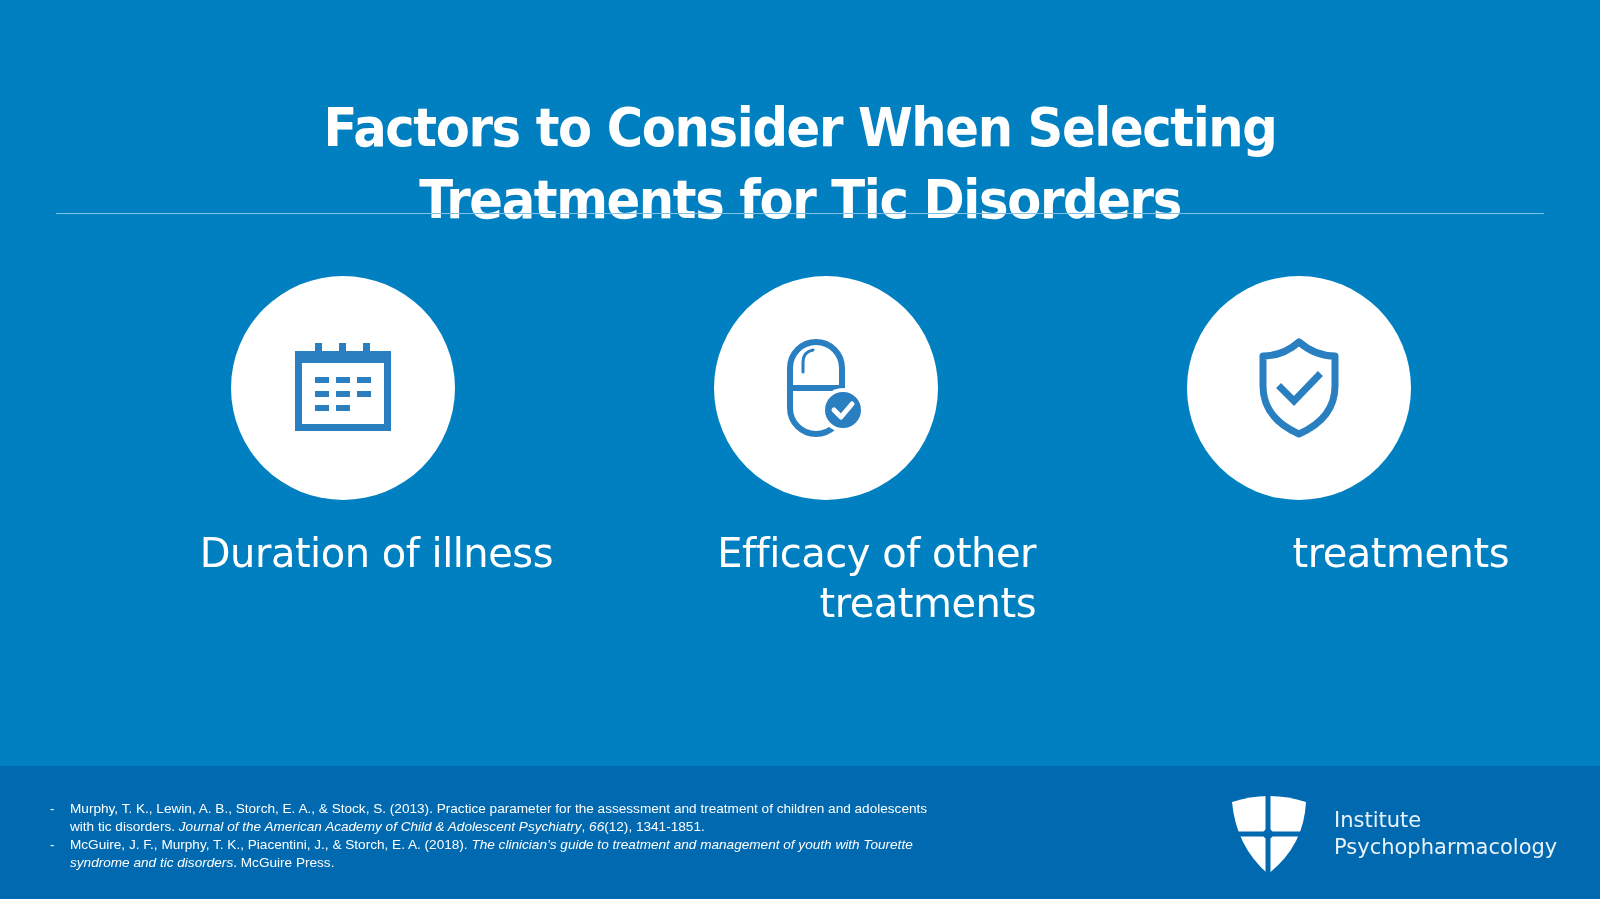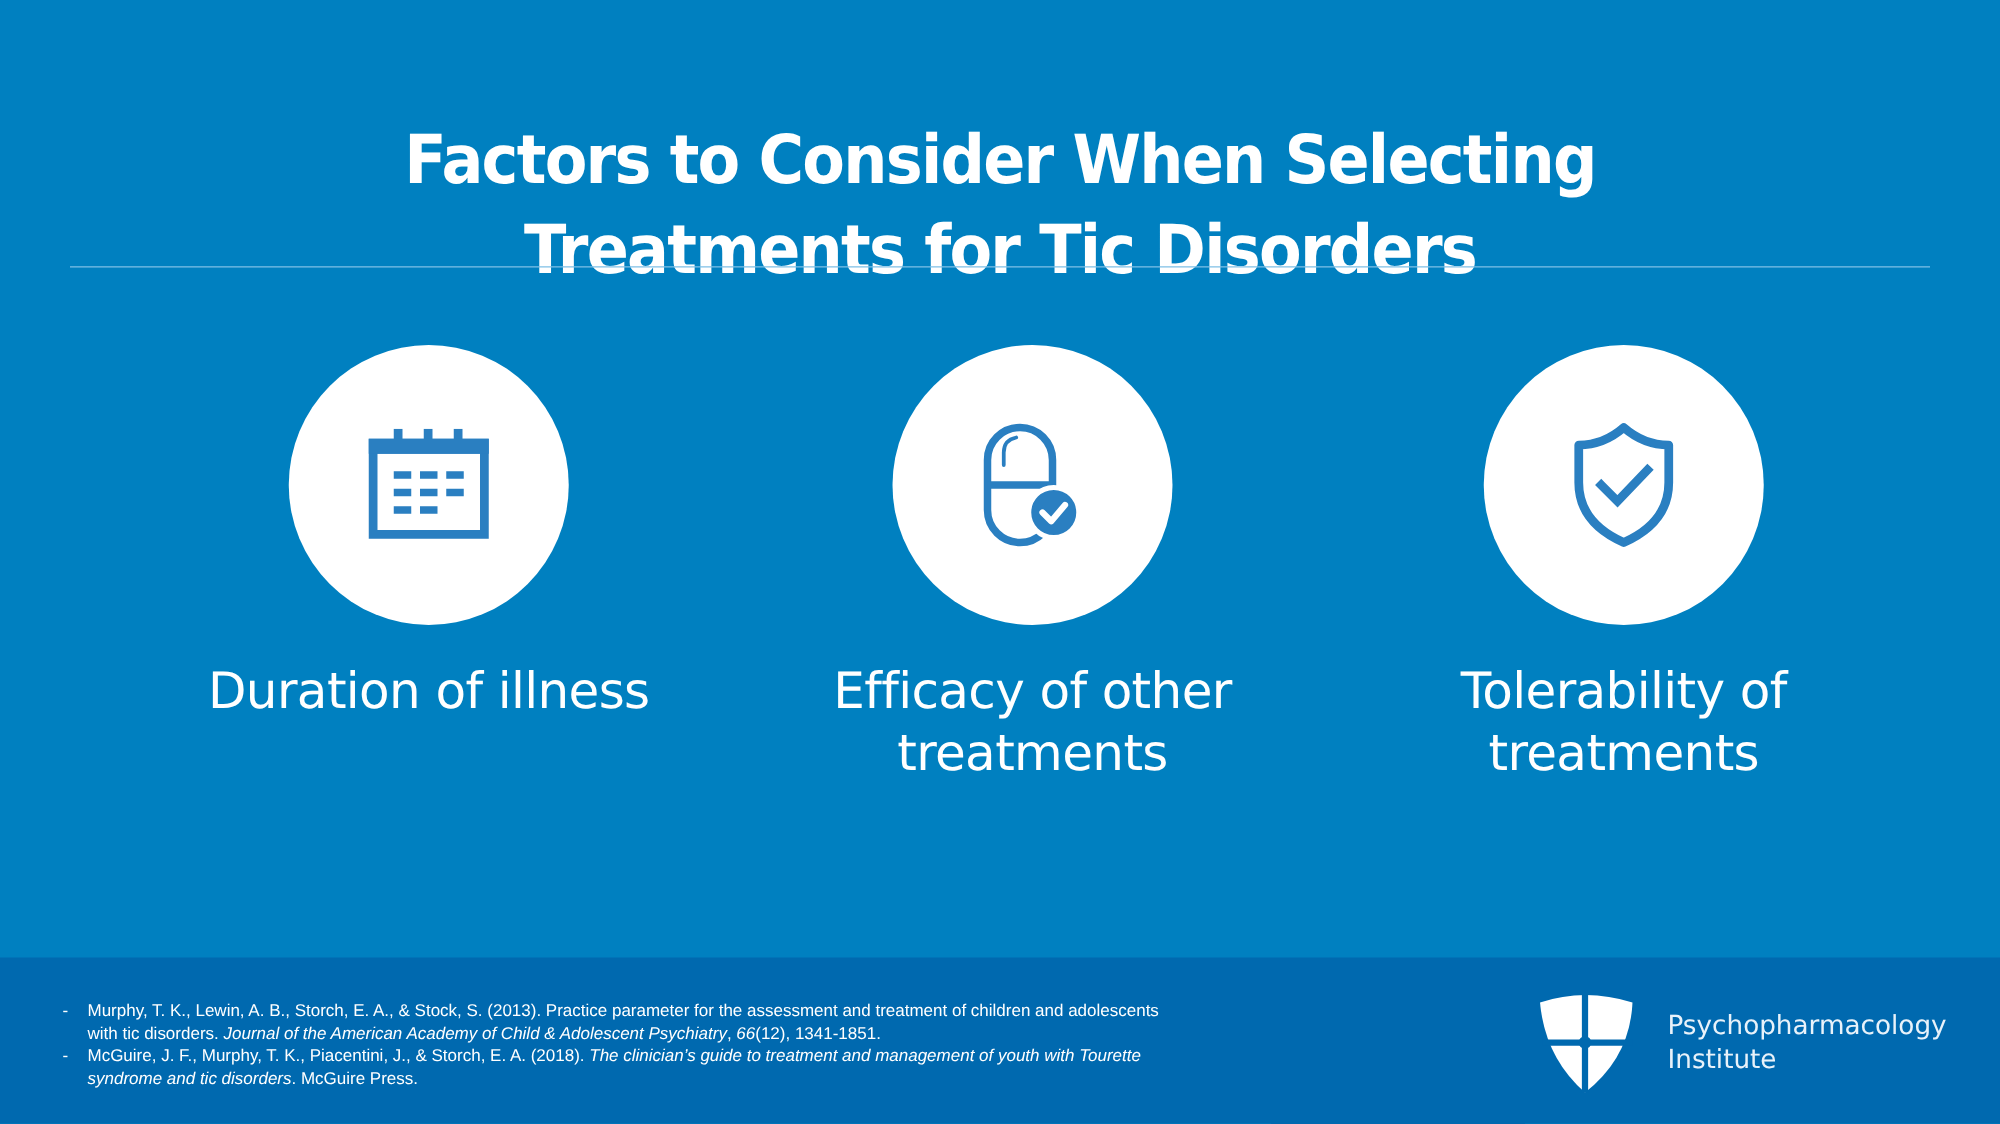--- a/index.html
+++ b/index.html
@@ -36,21 +36,21 @@
       top: 213px;
       left: 56px;
       width: 1488px;
       height: 1px;
       background: #7fc0e6;
     }
     .factor {
       position: absolute;
       top: 276px;
       width: 420px;
-      text-align: center;
+      text-align: right;
     }
     .factor .circle {
       width: 224px;
       height: 224px;
       border-radius: 50%;
       background: #ffffff;
       margin: 0 auto;
       display: flex;
       align-items: center;
       justify-content: center;
@@ -173,21 +173,20 @@
 </div>
 
 <div class="factor factor-3">
   <div class="circle">
     <svg width="84" height="100" viewBox="0 0 84 100">
       <path d="M42 4 Q58 18 78 18 V48 Q78 80 42 96 Q6 80 6 48 V18 Q26 18 42 4 Z" fill="none" stroke="#2A7FC1" stroke-width="7" stroke-linejoin="round"></path>
       <path d="M24 50 L37 63 L61 38" fill="none" stroke="#2A7FC1" stroke-width="7" stroke-linecap="square"></path>
     </svg>
   </div>
   <div class="label">
-    <div>Tolerability of</div>
     <div>treatments</div>
   </div>
 </div>
 
 <div class="footer">
   <ul class="refs">
     <li>
       <span class="bullet">-</span>
       <span>Murphy, T. K., Lewin, A. B., Storch, E. A., &amp; Stock, S. (2013). Practice parameter for the assessment and treatment of children and adolescents with tic disorders. </span><i>Journal of the American Academy of Child &amp; Adolescent Psychiatry</i><span>, </span><i>66</i><span>(12), 1341-1851.</span>
     </li>
@@ -198,17 +197,17 @@
   </ul>
 
   <div class="logo">
     <svg class="logo-shield" viewBox="0 0 82 80">
       <path d="M4 8 Q40 -4 78 8 Q76 52 40 80 Q8 52 4 8 Z" fill="#ffffff"></path>
       <path d="M40 2 V80" stroke="#0069AF" stroke-width="5"></path>
       <path d="M6 40 H78" stroke="#0069AF" stroke-width="5"></path>
       <circle cx="40" cy="40" r="5" fill="#0069AF"></circle>
     </svg>
     <div class="logo-text">
+      <span>Institute</span>
       <span>Psychopharmacology</span>
-      <span>Institute</span>
     </div>
   </div>
 </div>
 
 </body></html>

